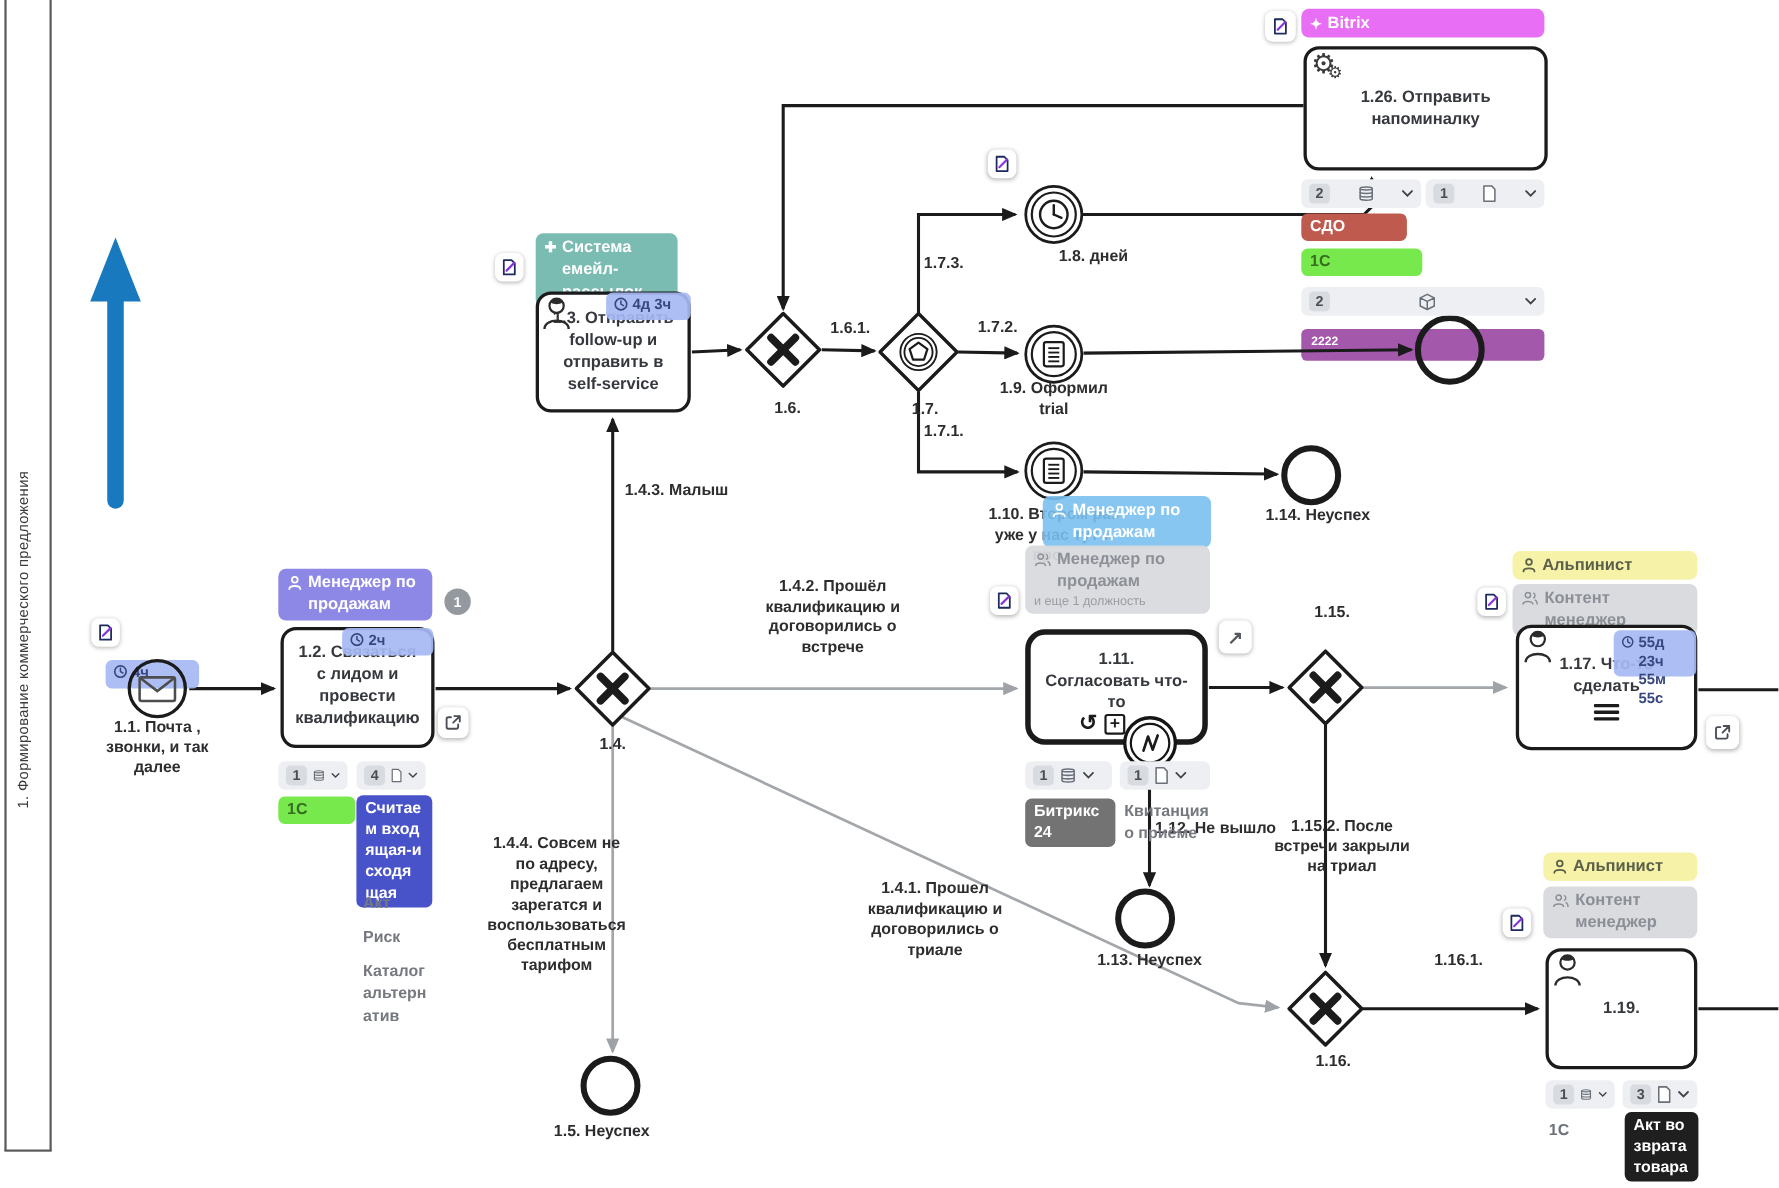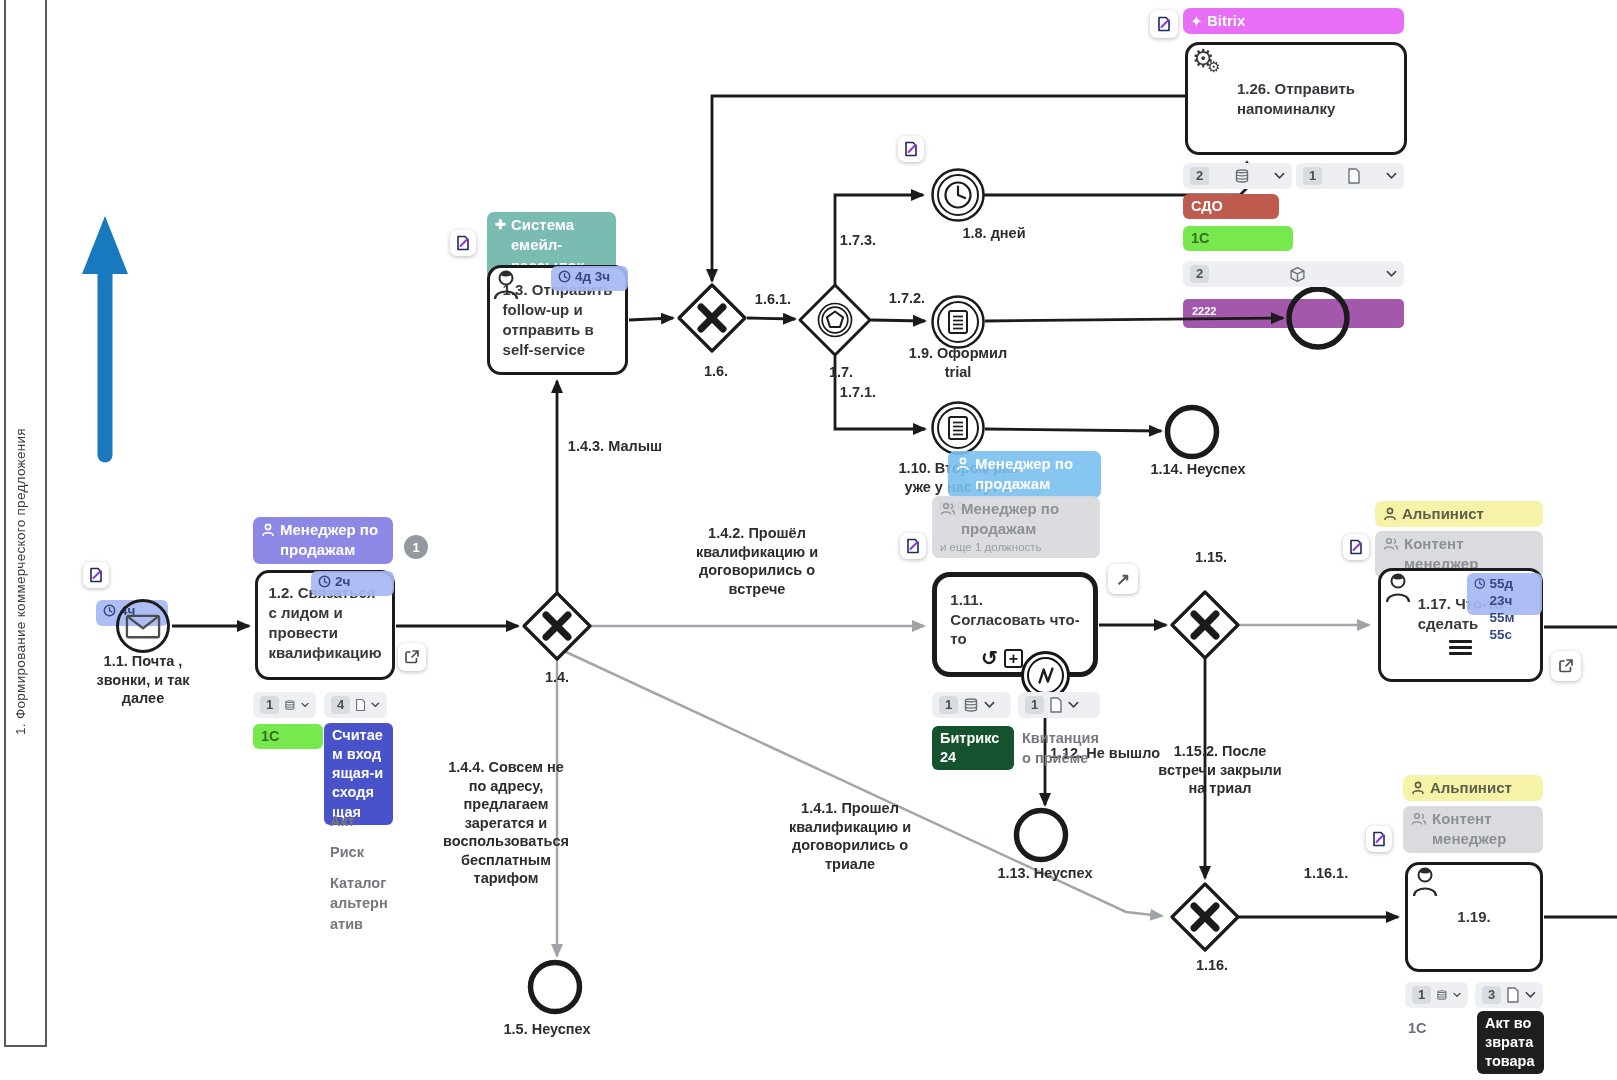--- a/index.html
+++ b/index.html
@@ -5,21 +5,21 @@
   html,body{margin:0;padding:0;background:#fff}
   .canvas{position:relative;width:1617px;height:1080px;background:#fff;overflow:hidden;
           font-family:"Liberation Sans",sans-serif;}
   .abs{position:absolute}
   svg.flow{position:absolute;left:0;top:0}
   .title{position:absolute;font-size:104px;font-weight:800;color:#1879be;letter-spacing:-3px;line-height:1}
   .lane-line{position:absolute;background:#5a5a5a}
   .lane-label{position:absolute;writing-mode:vertical-rl;transform:rotate(180deg);
               font-size:13.5px;color:#3a3a3a;letter-spacing:.3px;white-space:nowrap}
   .task{position:absolute;background:#fff;border:3.2px solid #1b1b1b;border-radius:14px;
-        box-sizing:border-box;display:flex;align-items:center;justify-content:center;text-align:left;
+        box-sizing:border-box;display:flex;align-items:center;justify-content:center;text-align:center;
         font-size:15px;font-weight:700;color:#35383d;line-height:1.32;white-space:pre-line}
   .task.thick{border-width:5px;border-radius:18px}
   .lbl{position:absolute;text-align:center;font-size:14.5px;font-weight:700;color:#2d2d2f;
        line-height:1.28;white-space:pre-line;transform:translateX(-50%)}
   .chiprow{position:absolute;background:#edeff2;border-radius:6px;display:flex;align-items:center;
            gap:5px;padding:0 7px;height:26px;box-sizing:border-box}
   .cnt{background:#d8dbdf;border-radius:4px;font-size:13px;font-weight:700;color:#4a4e55;padding:1px 6px;line-height:1.3}
   .tag{position:absolute;border-radius:6px;color:#fff;font-size:14.5px;font-weight:700;
        padding:3px 8px;line-height:1.32;box-sizing:border-box}
   .breakall{word-break:break-all}
@@ -183,21 +183,21 @@
     <circle cx="1192" cy="432" r="24.5" fill="#fff" stroke="#1b1b1b" stroke-width="5.5"></circle>
     <circle cx="1318" cy="318" r="29" fill="none" stroke="#1b1b1b" stroke-width="5.5"></circle>
   </svg>
 
   <div class="lane-line" style="left:4px;top:0;width:2px;height:1046px"></div>
   <div class="lane-line" style="left:45px;top:0;width:2px;height:1046px"></div>
   <div class="lane-line" style="left:4px;top:1045px;width:43px;height:2px"></div>
   <div class="lane-label" style="left:13px;top:385px;height:350px">1. Формирование коммерческого предложения</div>
 
 
-  <div class="badge" style="left:96px;top:600px;width:72px;height:26px">
+  <div class="badge" style="left:96px;top:600px;width:85px;height:26px">
     <svg class="ric" width="13" height="13" viewBox="0 0 13 13">
         <circle cx="6.5" cy="6.5" r="5.2" fill="none" stroke="currentColor" stroke-width="1.5"></circle>
         <path d="M6.5,3.6 V6.5 L8.8,7.8" fill="none" stroke="currentColor" stroke-width="1.4" stroke-linecap="round"></path>
       </svg>
     <span>4ч</span>
   </div>
   <div class="startcircle" style="left:116px;top:599px;width:54px;height:54px">
     <svg width="36" height="25" viewBox="0 0 40 28">
       <rect x="2" y="2" width="36" height="24" rx="2" fill="none" stroke="#4d4d4d" stroke-width="2.6"></rect>
       <path d="M3,3 L20,16 L37,3" fill="none" stroke="#4d4d4d" stroke-width="2.6"></path>
@@ -442,21 +442,21 @@
   </div>
   <div class="chiprow" style="left:1018px;top:692px;width:82px">
     <span class="cnt">1</span>
     <svg width="14" height="16" viewBox="0 0 14 16">
         <path d="M2,1 h7 l3,3 v11 h-10 z" fill="#fff" stroke="#697079" stroke-width="1.4" stroke-linejoin="round"></path>
       </svg>
     <svg width="11" height="8" viewBox="0 0 12 8">
         <path d="M1.5,1.5 L6,6 L10.5,1.5" fill="none" stroke="#3f434a" stroke-width="1.8" stroke-linecap="round"></path>
       </svg>
   </div>
-  <div class="tag breakall" style="left:932px;top:726px;width:82px;background:#14532d">Битрикс24</div>
+  <div class="tag breakall" style="left:932px;top:726px;width:82px;background:#737373">Битрикс24</div>
   <div class="graytext breakall" style="left:1022px;top:728px;width:80px">Квитанция о приёме</div>
 
   <div class="icbox" style="left:1343px;top:534px;width:26px;height:26px">
     <svg width="16" height="16" viewBox="0 0 16 16">
         <path d="M3,1.5 h7 l3,3 v10 h-10 z" fill="#fff" stroke="#1d2a5e" stroke-width="1.6" stroke-linejoin="round"></path>
         <path d="M5.5,11 L12.5,4" stroke="#8a34d7" stroke-width="2" stroke-linecap="round"></path>
       </svg>
   </div>
   <div class="role" style="left:1375px;top:501px;width:168px;background:#f6f3a8;color:#5c604a">
     <svg class="ric" width="14" height="14" viewBox="0 0 14 14">

